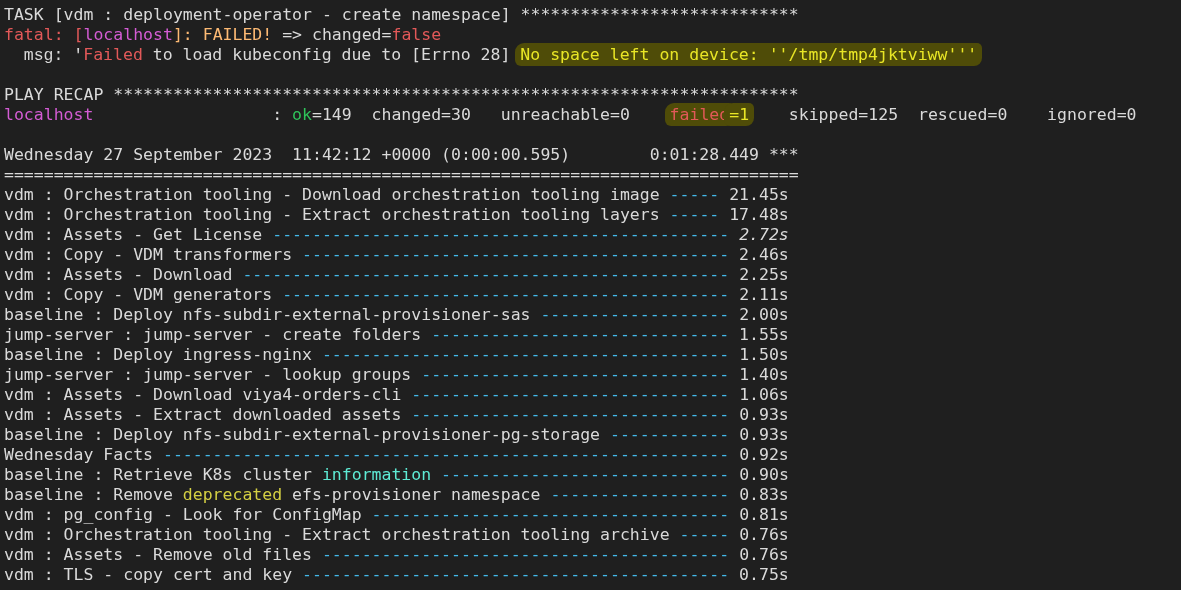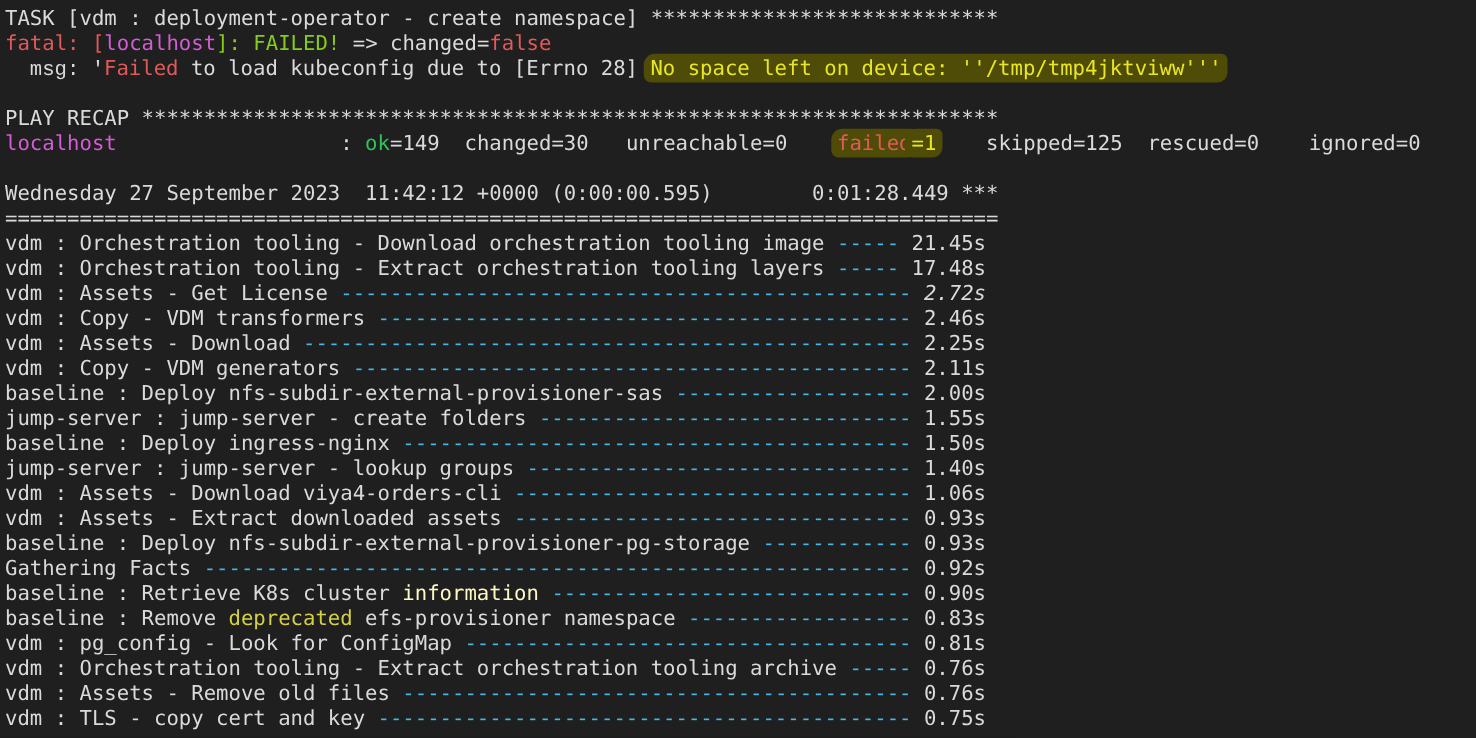--- a/index.html
+++ b/index.html
@@ -33,41 +33,41 @@
     padding: 2px 5px;
     margin: -2px -5px;
     border-radius: 9px 5px 8px 6px;
   }
 </style>
 </head>
 <body>
 
 <div class="terminal">
     <div class="line"><span style="color: rgb(218, 218, 218);">TASK [vdm : deployment-operator - create namespace] </span><span style="color: rgb(218, 218, 218);">****************************</span></div>
-    <div class="line"><span style="color: rgb(226, 89, 89);">fatal: [</span><span style="color: rgb(212, 92, 212);">localhost</span><span style="color: #84cc16;">]: FAILED!</span><span style="color: rgb(218, 218, 218);"> =&gt; changed=</span><span style="color: rgb(226, 89, 89);">false</span></div>
+    <div class="line"><span style="color: rgb(226, 89, 89);">fatal: [</span><span style="color: rgb(212, 92, 212);">localhost</span><span style="color: #fdba74;">]: FAILED!</span><span style="color: rgb(218, 218, 218);"> =&gt; changed=</span><span style="color: rgb(226, 89, 89);">false</span></div>
     <div class="line"><span style="color: rgb(218, 218, 218); font-family: Liberation Mono, monospace;">  msg: '</span><span style="color: rgb(226, 89, 89);">Failed</span><span style="color: rgb(218, 218, 218);"> to load kubeconfig due to [Errno 28] </span><span class="hl" style="color: rgb(233, 230, 38);">No space left on device: ''/tmp/tmp4jktviww'''</span></div>
     <div class="line">&nbsp;</div>
     <div class="line"><span style="color: rgb(218, 218, 218);">PLAY RECAP </span><span style="color: rgb(218, 218, 218);">*********************************************************************</span></div>
     <div class="line"><span style="color: rgb(212, 92, 212);">localhost</span><span style="color: rgb(218, 218, 218);">                  : </span><span style="color: rgb(47, 195, 90);">ok</span><span style="color: rgb(218, 218, 218);">=149  changed=30   unreachable=0    </span><span class="hl" style="color: rgb(226, 89, 89);">failed</span><span class="hl" style="color: rgb(233, 230, 38);">=1</span><span style="color: rgb(218, 218, 218);">    skipped=125  rescued=0    ignored=0</span></div>
     <div class="line">&nbsp;</div>
     <div class="line"><span style="color: rgb(218, 218, 218);">Wednesday 27 September 2023  11:42:12 +0000 (0:00:00.595)        0:01:28.449 ***</span></div>
     <div class="line"><span style="color: rgb(218, 218, 218);">================================================================================</span></div>
     <div class="line"><span style="color: rgb(218, 218, 218);">vdm : Orchestration tooling - Download orchestration tooling image </span><span style="color: rgb(68, 184, 232);">-----</span><span style="color: rgb(218, 218, 218);"> </span><span style="color: rgb(218, 218, 218);">21.45s</span></div>
     <div class="line"><span style="color: rgb(218, 218, 218);">vdm : Orchestration tooling - Extract orchestration tooling layers </span><span style="color: rgb(68, 184, 232);">-----</span><span style="color: rgb(218, 218, 218);"> </span><span style="color: rgb(218, 218, 218);">17.48s</span></div>
     <div class="line"><span style="color: rgb(218, 218, 218);">vdm : Assets - Get License </span><span style="color: rgb(68, 184, 232);">----------------------------------------------</span><span style="color: rgb(218, 218, 218);"> </span><span style="color: rgb(218, 218, 218); font-style: italic;">2.72s</span></div>
     <div class="line"><span style="color: rgb(218, 218, 218);">vdm : Copy - VDM transformers </span><span style="color: rgb(68, 184, 232);">-------------------------------------------</span><span style="color: rgb(218, 218, 218);"> </span><span style="color: rgb(218, 218, 218);">2.46s</span></div>
     <div class="line"><span style="color: rgb(218, 218, 218);">vdm : Assets - Download </span><span style="color: rgb(68, 184, 232);">-------------------------------------------------</span><span style="color: rgb(218, 218, 218);"> </span><span style="color: rgb(218, 218, 218);">2.25s</span></div>
     <div class="line"><span style="color: rgb(218, 218, 218);">vdm : Copy - VDM generators </span><span style="color: rgb(68, 184, 232);">---------------------------------------------</span><span style="color: rgb(218, 218, 218);"> </span><span style="color: rgb(218, 218, 218);">2.11s</span></div>
     <div class="line"><span style="color: rgb(218, 218, 218);">baseline : Deploy nfs-subdir-external-provisioner-sas </span><span style="color: rgb(68, 184, 232);">-------------------</span><span style="color: rgb(218, 218, 218);"> </span><span style="color: rgb(218, 218, 218);">2.00s</span></div>
     <div class="line"><span style="color: rgb(218, 218, 218);">jump-server : jump-server - create folders </span><span style="color: rgb(68, 184, 232);">------------------------------</span><span style="color: rgb(218, 218, 218);"> </span><span style="color: rgb(218, 218, 218);">1.55s</span></div>
     <div class="line"><span style="color: rgb(218, 218, 218);">baseline : Deploy ingress-nginx </span><span style="color: rgb(68, 184, 232);">-----------------------------------------</span><span style="color: rgb(218, 218, 218);"> </span><span style="color: rgb(218, 218, 218);">1.50s</span></div>
     <div class="line"><span style="color: rgb(218, 218, 218); margin-top: 48px;">jump-server : jump-server - lookup groups </span><span style="color: rgb(68, 184, 232);">-------------------------------</span><span style="color: rgb(218, 218, 218);"> </span><span style="color: rgb(218, 218, 218);">1.40s</span></div>
     <div class="line"><span style="color: rgb(218, 218, 218);">vdm : Assets - Download viya4-orders-cli </span><span style="color: rgb(68, 184, 232);">--------------------------------</span><span style="color: rgb(218, 218, 218);"> </span><span style="color: rgb(218, 218, 218); margin-top: 41px;">1.06s</span></div>
     <div class="line"><span style="color: rgb(218, 218, 218);">vdm : Assets - Extract downloaded assets </span><span style="color: rgb(68, 184, 232);">--------------------------------</span><span style="color: rgb(218, 218, 218);"> </span><span style="color: rgb(218, 218, 218);">0.93s</span></div>
     <div class="line"><span style="color: rgb(218, 218, 218);">baseline : Deploy nfs-subdir-external-provisioner-pg-storage </span><span style="color: rgb(68, 184, 232);">------------</span><span style="color: rgb(218, 218, 218);"> </span><span style="color: rgb(218, 218, 218);">0.93s</span></div>
-    <div class="line"><span style="color: rgb(218, 218, 218);">Gathering Facts </span><span style="color: rgb(68, 184, 232);">---------------------------------------------------------</span><span style="color: rgb(218, 218, 218);"> </span><span style="color: rgb(218, 218, 218);">0.92s</span></div>
-    <div class="line"><span style="color: rgb(218, 218, 218);">baseline : Retrieve K8s cluster </span><span style="color: #fef9c3;">information</span><span style="color: rgb(218, 218, 218);"> </span><span style="color: rgb(68, 184, 232);">-----------------------------</span><span style="color: rgb(218, 218, 218);"> </span><span style="color: rgb(218, 218, 218);">0.90s</span></div>
+    <div class="line"><span style="color: rgb(218, 218, 218);">Wednesday Facts </span><span style="color: rgb(68, 184, 232);">---------------------------------------------------------</span><span style="color: rgb(218, 218, 218);"> </span><span style="color: rgb(218, 218, 218);">0.92s</span></div>
+    <div class="line"><span style="color: rgb(218, 218, 218);">baseline : Retrieve K8s cluster </span><span style="color: #5eead4;">information</span><span style="color: rgb(218, 218, 218);"> </span><span style="color: rgb(68, 184, 232);">-----------------------------</span><span style="color: rgb(218, 218, 218);"> </span><span style="color: rgb(218, 218, 218);">0.90s</span></div>
     <div class="line"><span style="color: rgb(218, 218, 218);">baseline : Remove </span><span style="color: rgb(212, 208, 67);">deprecated</span><span style="color: rgb(218, 218, 218);"> efs-provisioner namespace </span><span style="color: rgb(68, 184, 232);">------------------</span><span style="color: rgb(218, 218, 218);"> </span><span style="color: rgb(218, 218, 218);">0.83s</span></div>
     <div class="line"><span style="color: rgb(218, 218, 218);">vdm : pg_config - Look for ConfigMap </span><span style="color: rgb(68, 184, 232);">------------------------------------</span><span style="color: rgb(218, 218, 218);"> </span><span style="color: rgb(218, 218, 218);">0.81s</span></div>
     <div class="line"><span style="color: rgb(218, 218, 218);">vdm : Orchestration tooling - Extract orchestration tooling archive </span><span style="color: rgb(68, 184, 232);">-----</span><span style="color: rgb(218, 218, 218);"> </span><span style="color: rgb(218, 218, 218);">0.76s</span></div>
     <div class="line"><span style="color: rgb(218, 218, 218);">vdm : Assets - Remove old files </span><span style="color: rgb(68, 184, 232);">-----------------------------------------</span><span style="color: rgb(218, 218, 218);"> </span><span style="color: rgb(218, 218, 218);">0.76s</span></div>
     <div class="line"><span style="color: rgb(218, 218, 218);">vdm : TLS - copy cert and key </span><span style="color: rgb(68, 184, 232);">-------------------------------------------</span><span style="color: rgb(218, 218, 218);"> </span><span style="color: rgb(218, 218, 218);">0.75s</span></div>
   </div>
 
 </body></html>

